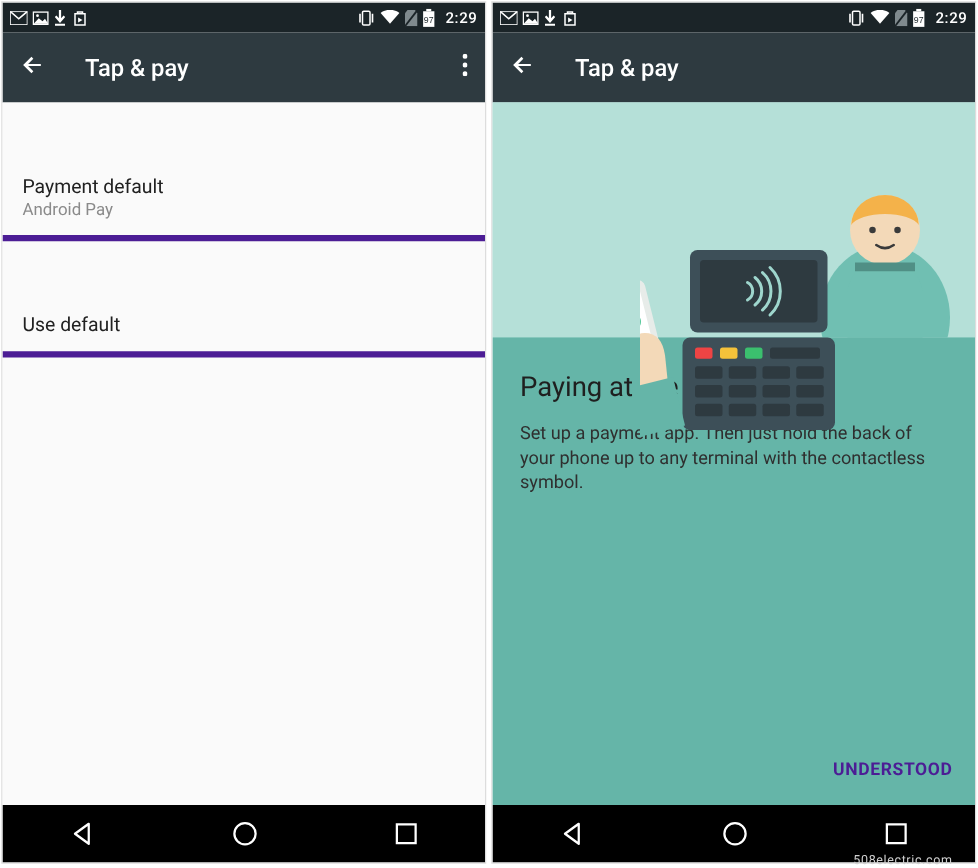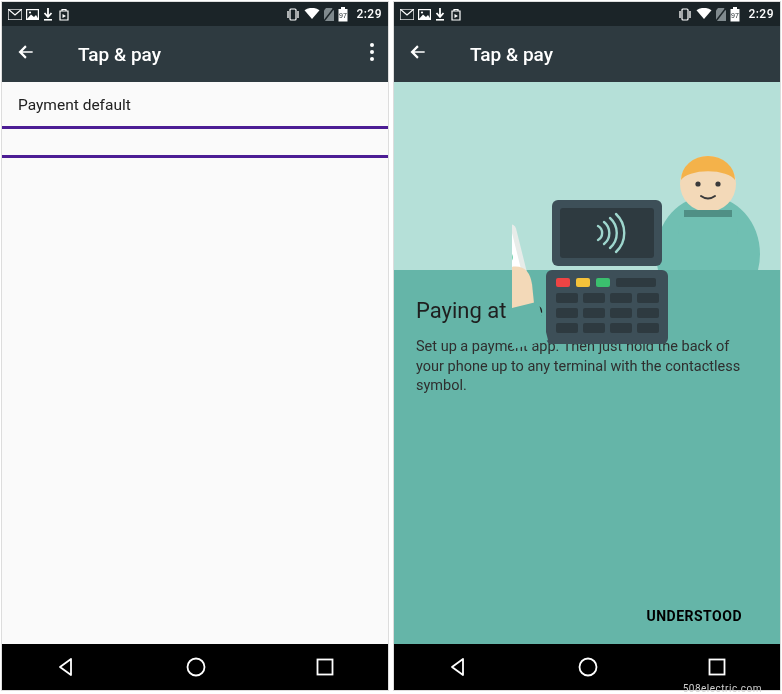--- a/index.html
+++ b/index.html
@@ -40,34 +40,35 @@
   .statusbar svg { display:block; }
   .clock { font-weight: 500; letter-spacing: .5px; margin-left: 4px;}
   
   .appbar {
     height: 56px;
     background: #2e3a40;
     color: #fff;
     display: flex;
     align-items: center;
     padding: 0 14px;
-    gap: 42px;
+    gap: 32px;
   }
   .appbar .title { font-size: 19px; font-weight: 500; }
   .appbar .overflow { margin-left:auto; }
   .back-arrow { width:20px; height:20px; }
   
   .list {
     background: #fafafa;
     flex: 1;
   }
   .list-item {
     padding: 14px 16px 12px;
-    border-bottom: 3px solid #4c1d95;
+    border-bottom: 5px solid #4c1d95;
     cursor: pointer;
+    margin-top: 44px;
   }
   .list-item .primary { font-size: 15.5px; color: #212121; }
   .list-item .secondary { font-size: 13.5px; color: #8a8a8a; margin-top: 2px; }
   
   .navbar {
     height: 46px;
     background: #000;
     display: flex;
     align-items: center;
     justify-content: space-around;
@@ -91,26 +92,26 @@
     flex:1;
     background: #65b5a8;
     padding: 28px 22px 0 22px;
     color: #222;
     position: relative;
   }
   .illu-mid h2 { font-size: 22px; font-weight: 400; color: #1f1f1f; margin-bottom: 14px;}
   .illu-mid p { font-size: 14.5px; color: #2f2f2f; line-height: 1.35; }
   .understood {
     position: absolute;
-    right: 32px;
+    right: 12px;
     bottom: 12px;
     font-size: 14px;
     font-weight: 700;
     letter-spacing: .5px;
-    color: #000000;
+    color: #4c1d95;
     cursor: pointer;
     padding: 8px 6px;
   }
   
   .reader {
     position: absolute;
     left: 118px;
     top: 110px;
     width: 170px;
     z-index: 5;
@@ -198,22 +199,24 @@
             <circle cx="2" cy="2" r="2" fill="#fff"></circle>
             <circle cx="2" cy="9" r="2" fill="#fff"></circle>
             <circle cx="2" cy="16" r="2" fill="#fff"></circle>
           </svg>
       </span>
     </div>
 
     <div class="list">
       <div class="list-item">
         <div class="primary">Payment default</div>
+        <div class="secondary">Android Pay</div>
       </div>
       <div class="list-item">
+        <div class="primary">Use default</div>
       </div>
     </div>
 
     <div class="navbar">
       <span>
         <svg width="20" height="20" viewBox="0 0 20 20">
             <path d="M15 2 L4 10 L15 18 Z" fill="none" stroke="#fff" stroke-width="1.8" stroke-linejoin="round"></path>
           </svg>
       </span>
       <span>

